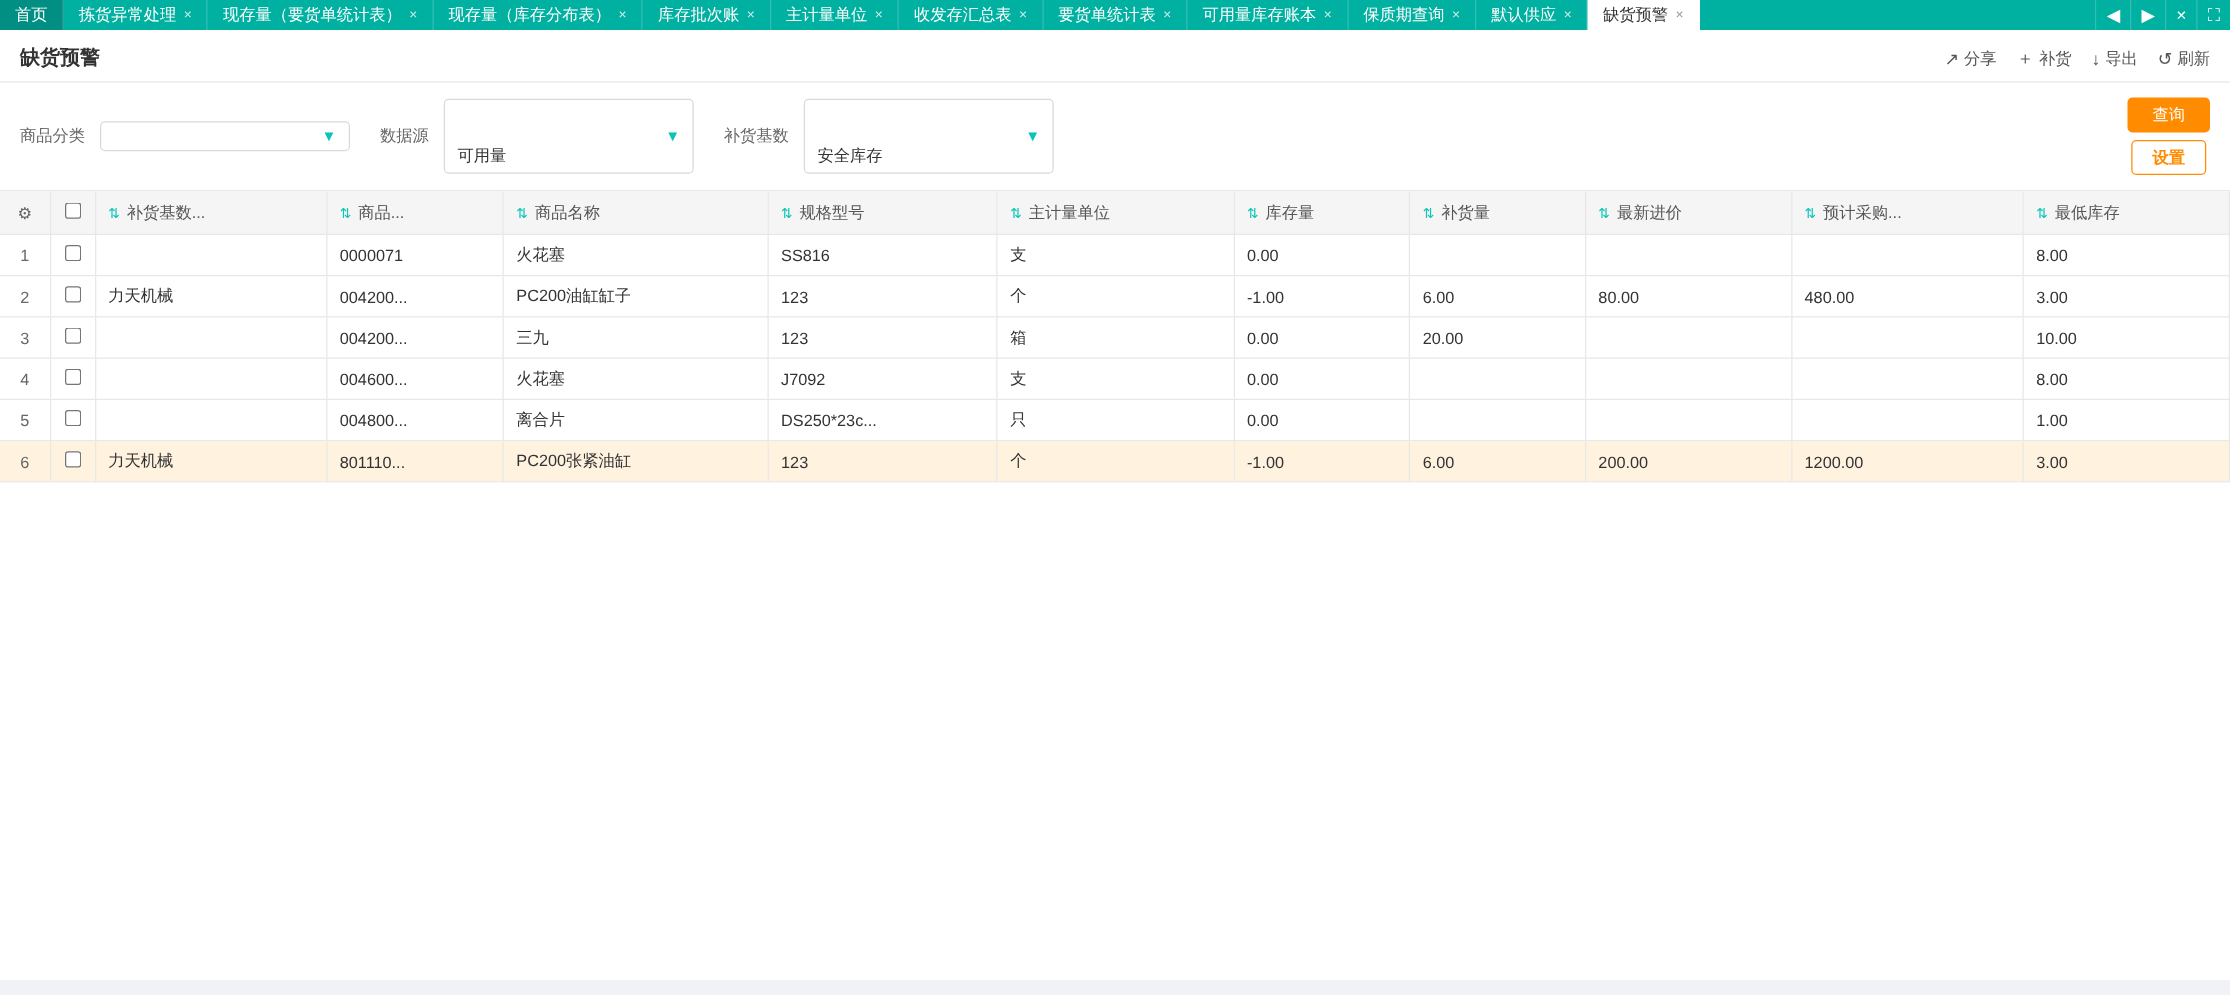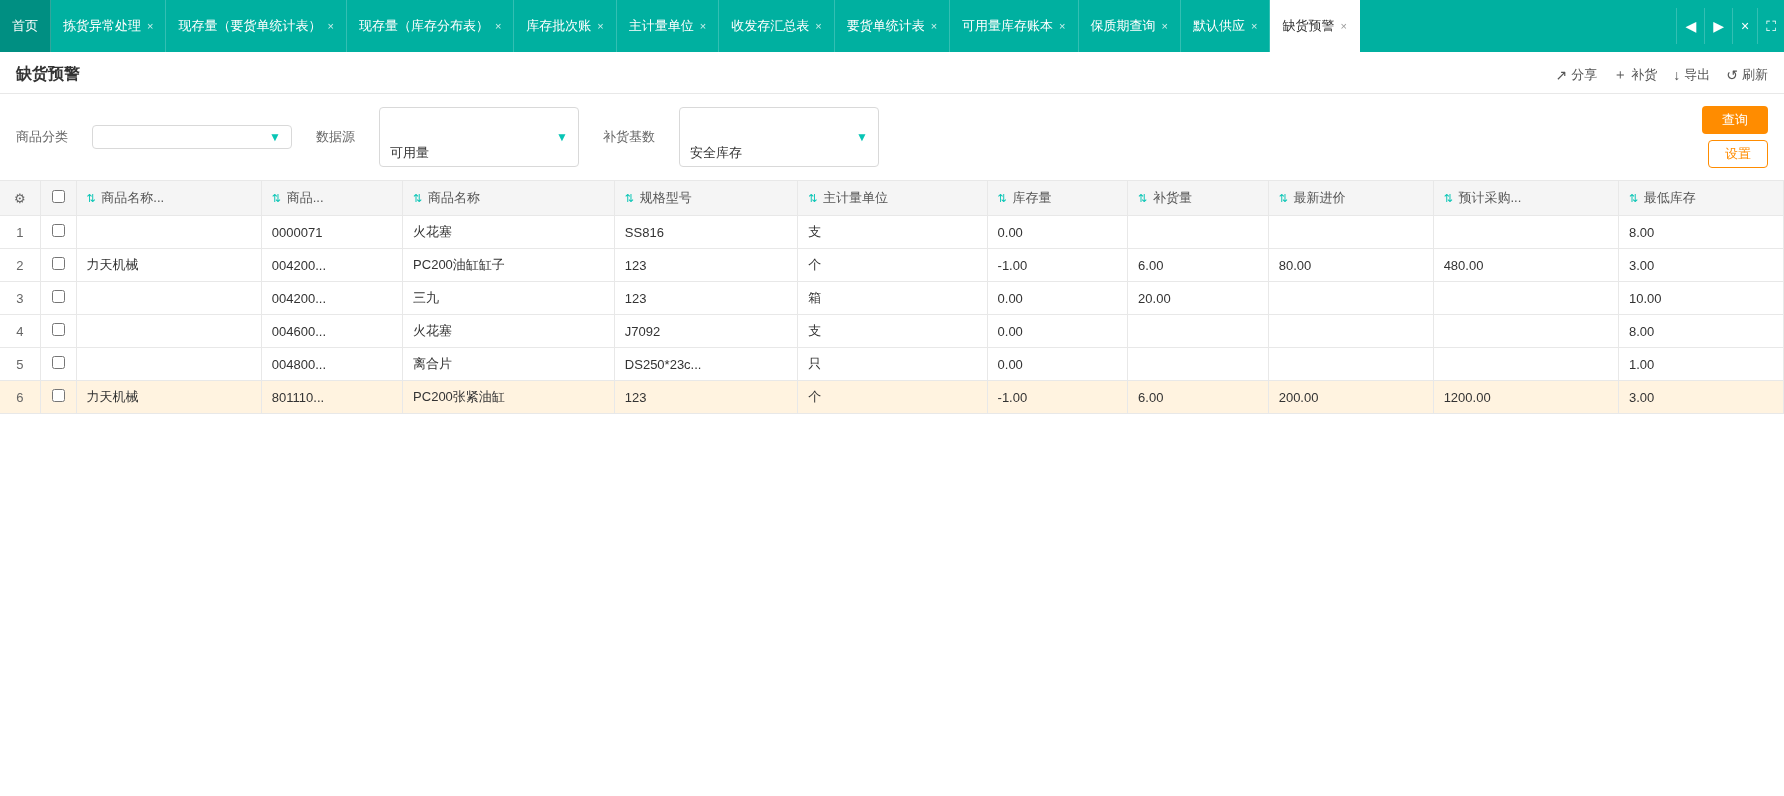--- a/index.html
+++ b/index.html
@@ -3,21 +3,21 @@
   <meta charset="utf-8">
   <style>
     * { box-sizing: border-box; margin: 0; padding: 0; }
     body { font-family: 'Microsoft YaHei', Arial, sans-serif; font-size: 13px; background: #f0f2f5; color: #333; }
 
     
     .tab-bar {
       display: flex;
       align-items: center;
       background: #00b0a0;
-      height: 52px;
+      height: 24px;
       overflow: hidden;
     }
     .tab-item {
       display: flex;
       align-items: center;
       padding: 0 12px;
       height: 100%;
       color: #fff;
       white-space: nowrap;
       cursor: pointer;
@@ -97,21 +97,21 @@
     .filter-area {
       display: flex;
       align-items: center;
       padding: 12px 16px;
       gap: 24px;
       border-bottom: 1px solid #e8e8e8;
     }
     .filter-group {
       display: flex;
       align-items: center;
-      gap: 24px;
+      gap: 12px;
     }
     .filter-label {
       color: #666;
       white-space: nowrap;
       font-size: 13px;
     }
     .filter-select {
       display: flex;
       align-items: center;
       border: 1px solid #d9d9d9;
@@ -123,39 +123,40 @@
       justify-content: space-between;
     }
     .filter-select .arrow { color: #08c5b5; font-size: 12px; margin-left: 8px; }
     .filter-select-value { color: #333; font-size: 13px; margin-top: 32px; }
     .filter-select-empty { color: #bbb; font-size: 13px; }
     .filter-actions {
       margin-left: auto;
       display: flex;
       flex-direction: column;
       gap: 6px;
-      align-items: flex-end;
+      align-items: center;
     }
     .btn-query {
       background: #ff8c00;
       color: #fff;
       border: none;
       border-radius: 4px;
       padding: 5px 20px;
       cursor: pointer;
       font-size: 13px;
     }
     .btn-settings {
       background: #fff;
       color: #ff8c00;
       border: 1px solid #ff8c00;
       border-radius: 4px;
       padding: 4px 16px;
       cursor: pointer;
       font-size: 13px;
+      font-weight: bold;
     }
 
     
     .table-wrapper {
       padding: 0;
       overflow-x: auto;
     }
     table {
       width: 100%;
       border-collapse: collapse;
@@ -303,21 +304,21 @@
       <thead>
         <tr>
           <th class="settings-cell">
             <span class="gear-icon">⚙</span>
           </th>
           <th class="checkbox-cell">
             <input type="checkbox" style="">
           </th>
           <th>
             <span class="sort-icon">⇅</span>
-            <span>商品名称...</span>
+            <span>补货基数...</span>
           </th>
           <th>
             <span class="sort-icon">⇅</span>
             <span>商品...</span>
           </th>
           <th>
             <span class="sort-icon">⇅</span>
             <span>商品名称</span>
           </th>
           <th>

